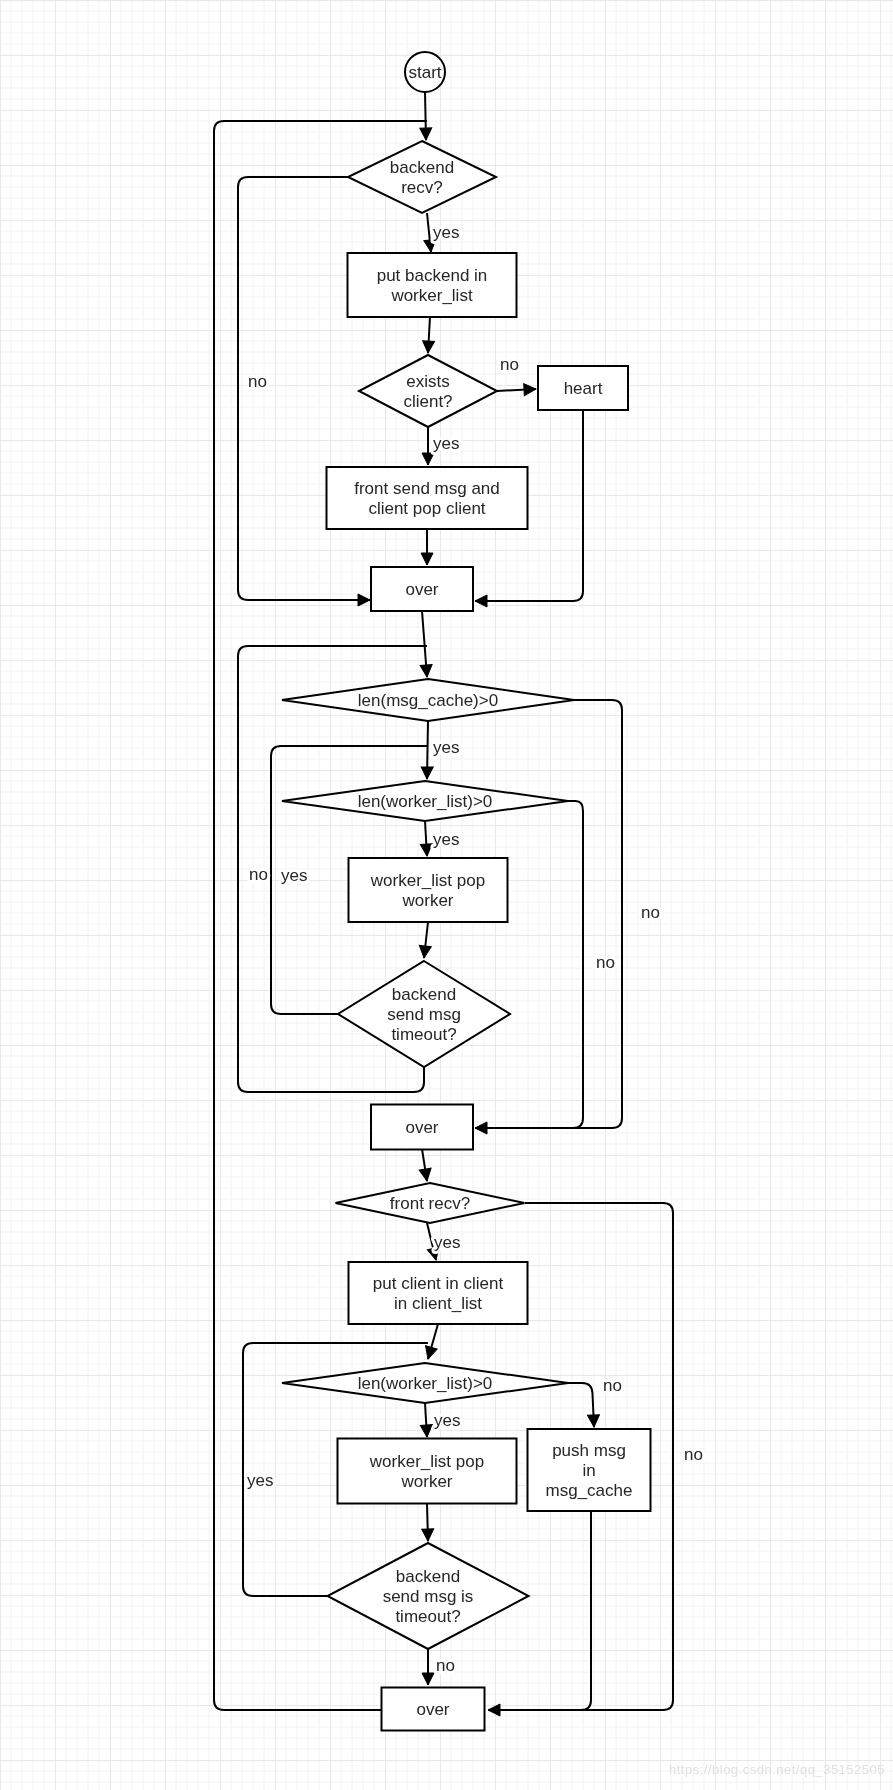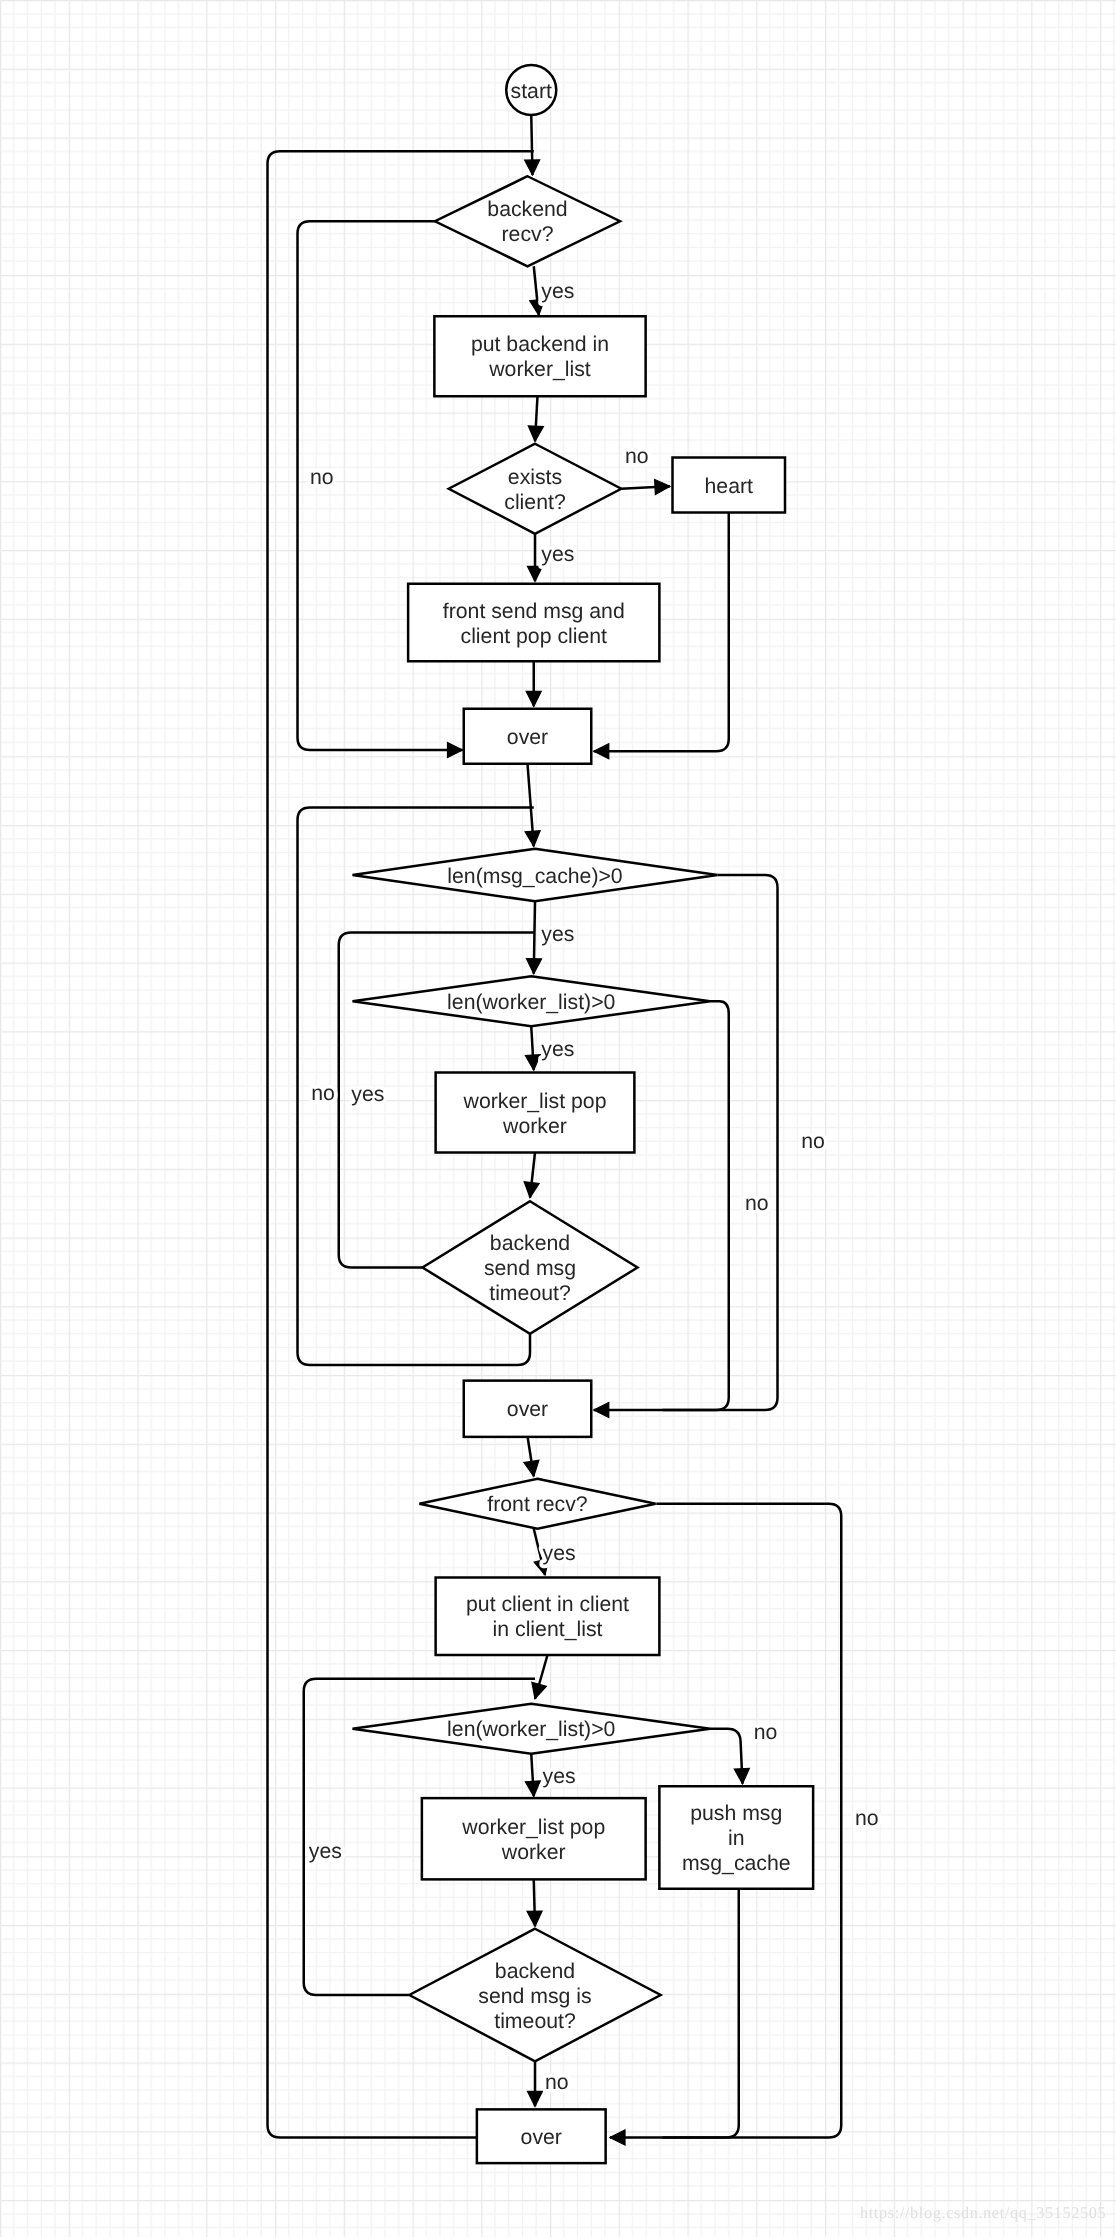--- a/index.html
+++ b/index.html
@@ -161,14 +161,14 @@
         <g>
           <polygon points="428,1543 528.5,1596 428,1649 327.5,1596" fill="#ffffff" stroke="#000000" stroke-width="2"></polygon>
           <text x="428" y="1596" class="node-label"><tspan x="428" y="1582">backend</tspan><tspan x="428" y="1602">send msg is</tspan><tspan x="428" y="1622">timeout?</tspan></text>
         </g>
         <g>
           <rect x="381.5" y="1687.5" width="103" height="43" fill="#ffffff" stroke="#000000" stroke-width="2"></rect>
           <text x="433" y="1709" class="node-label"><tspan x="433" y="1715">over</tspan></text>
         </g>
       </g>
     </svg>
-  <div class="watermark" style="color: rgb(224, 224, 224); font-family: Liberation Serif, serif;">https://blog.csdn.net/qq_35152505</div>
+  <div class="watermark" style="color: rgb(224, 224, 224);">https://blog.csdn.net/qq_35152505</div>
 </div>
 
 </body></html>

